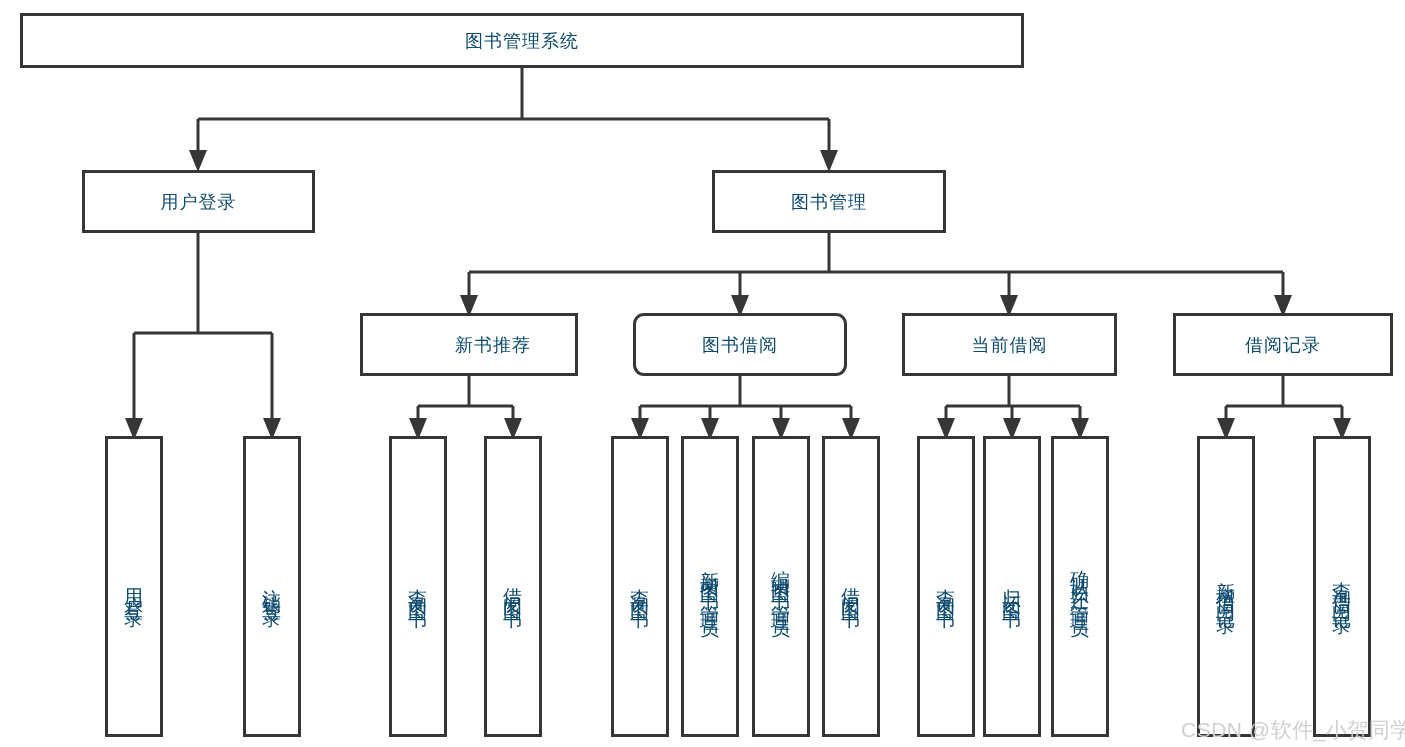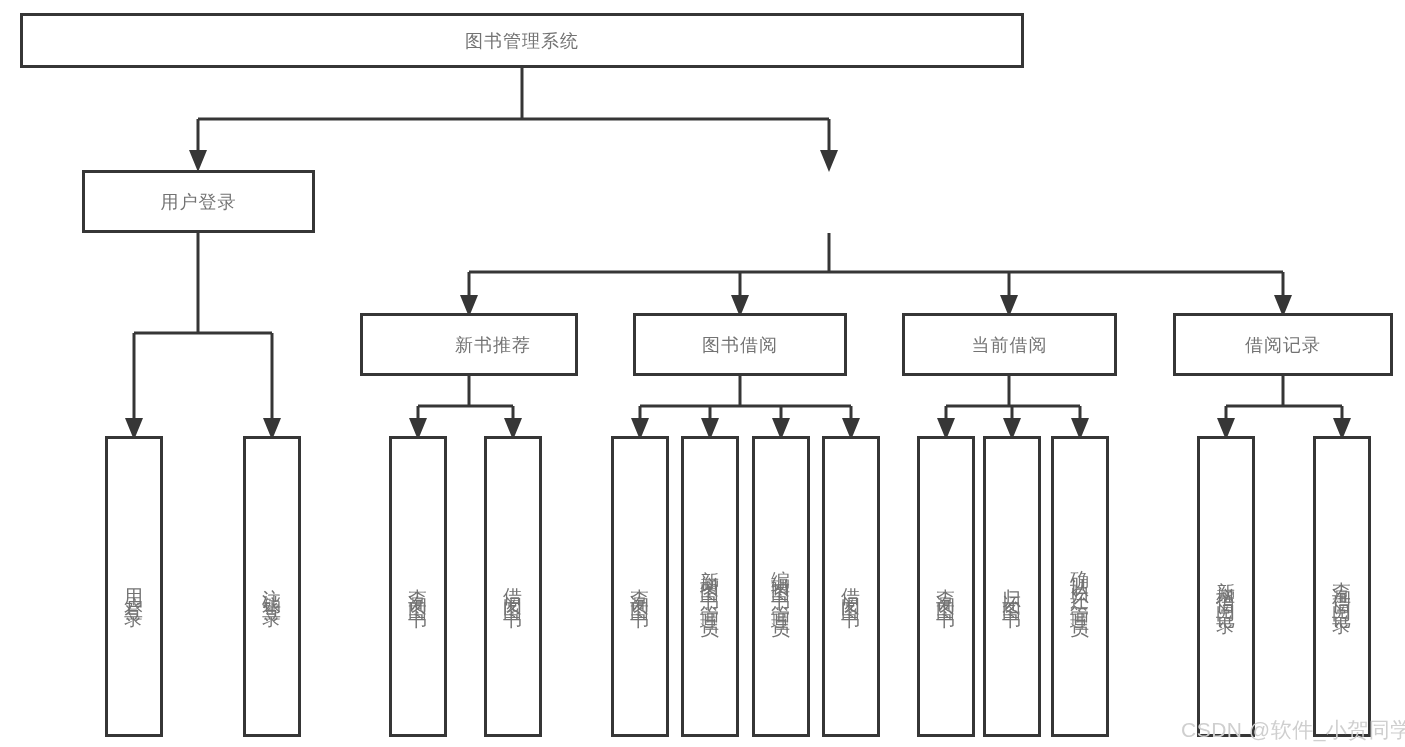--- a/index.html
+++ b/index.html
@@ -10,21 +10,21 @@
     font-family:"Liberation Sans","DejaVu Sans",sans-serif;
     overflow:hidden;
   }
   #connectors{position:absolute;left:0;top:0;z-index:0;}
   .node{
     position:absolute;
     box-sizing:border-box;
     border:3px solid #363636;
     background:#ffffff;
     display:flex;align-items:center;justify-content:center;
-    color:#737373;
+    color:#0c4a6e;
     font-size:18px;
     font-weight:500;
     letter-spacing:1px;
     z-index:1;
   }
   .leaf{
     top:436px;width:58px;height:301px;
   }
   .leaf .vtext{
     writing-mode:vertical-rl;
@@ -119,25 +119,28 @@
     </g>
   </svg>
 
   <div class="node" style="left:20px;top:13px;width:1004px;height:55px;">
     <span>图书管理系统</span>
   </div>
 
   <div class="node hrow" style="left:82px;top:170px;width:233px;">
     <span>用户登录</span>
   </div>
+  <div class="node hrow" style="left:712px;top:170px;width:234px;">
+    <span>图书管理</span>
+  </div>
 
   <div class="node hrow" style="left:360px;top:313px;width:218px;padding-left:48px;">
     <span>新书推荐</span>
   </div>
-  <div class="node hrow" style="left:633px;top:313px;width:214px;">
+  <div class="node hrow" style="left:633px;top:313px;width:214px;border-radius:11px;">
     <span>图书借阅</span>
   </div>
   <div class="node hrow" style="left:902px;top:313px;width:215px;">
     <span>当前借阅</span>
   </div>
   <div class="node hrow" style="left:1173px;top:313px;width:220px;">
     <span>借阅记录</span>
   </div>
 
   <div class="node leaf" style="left:105px;">

